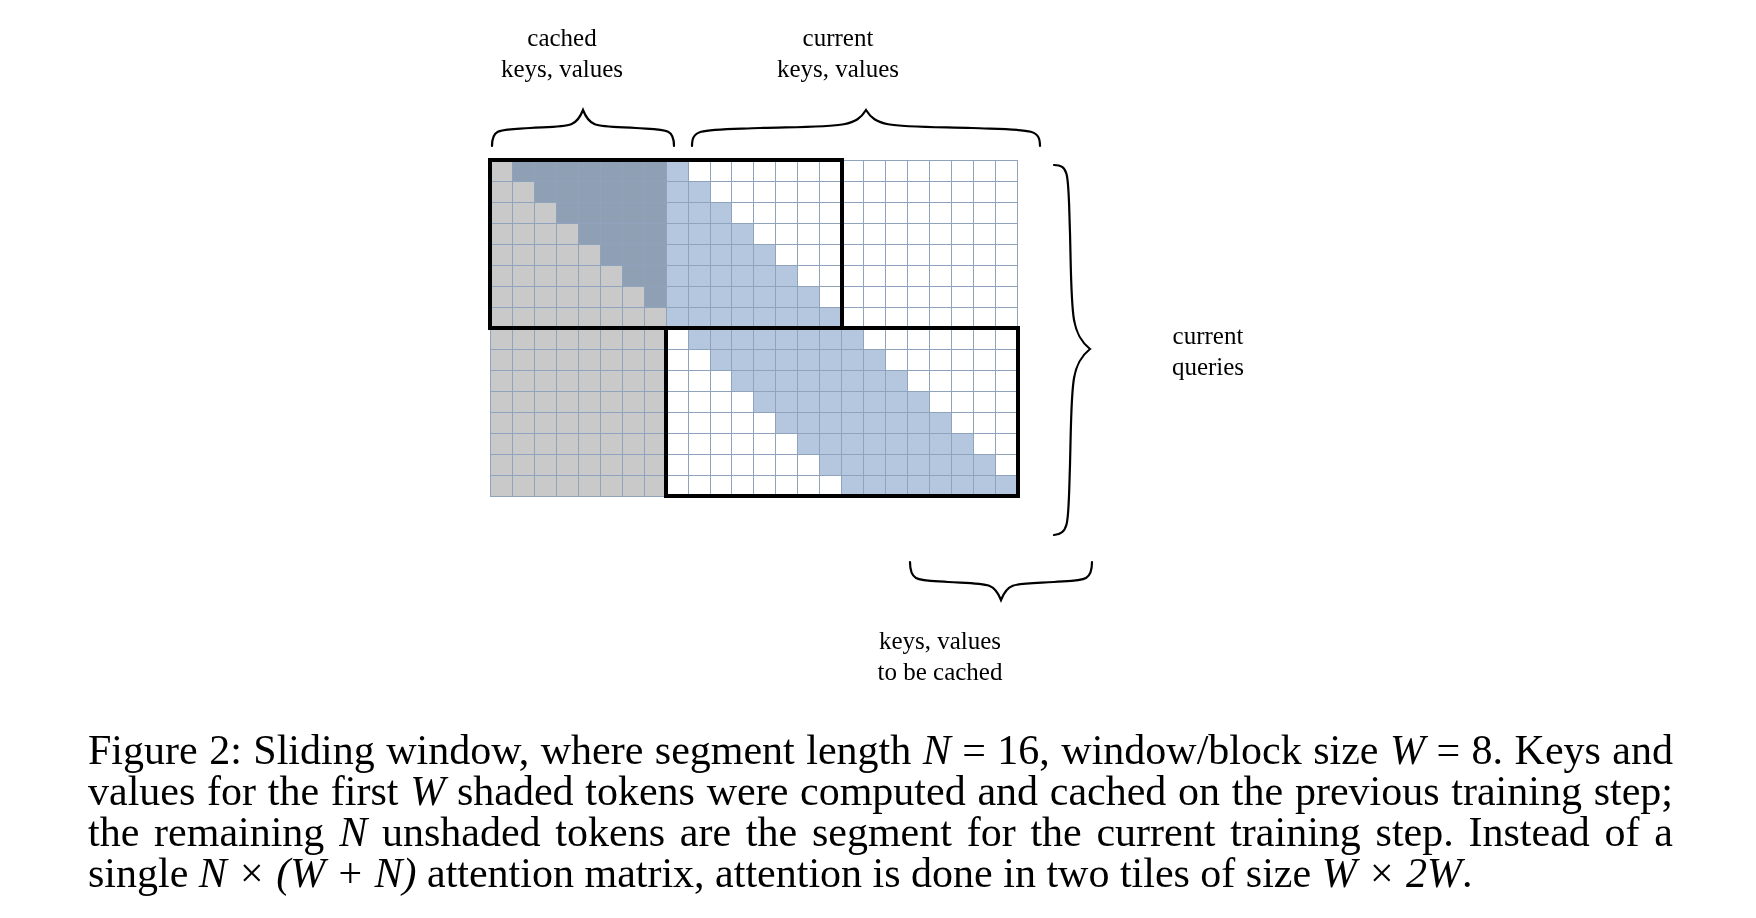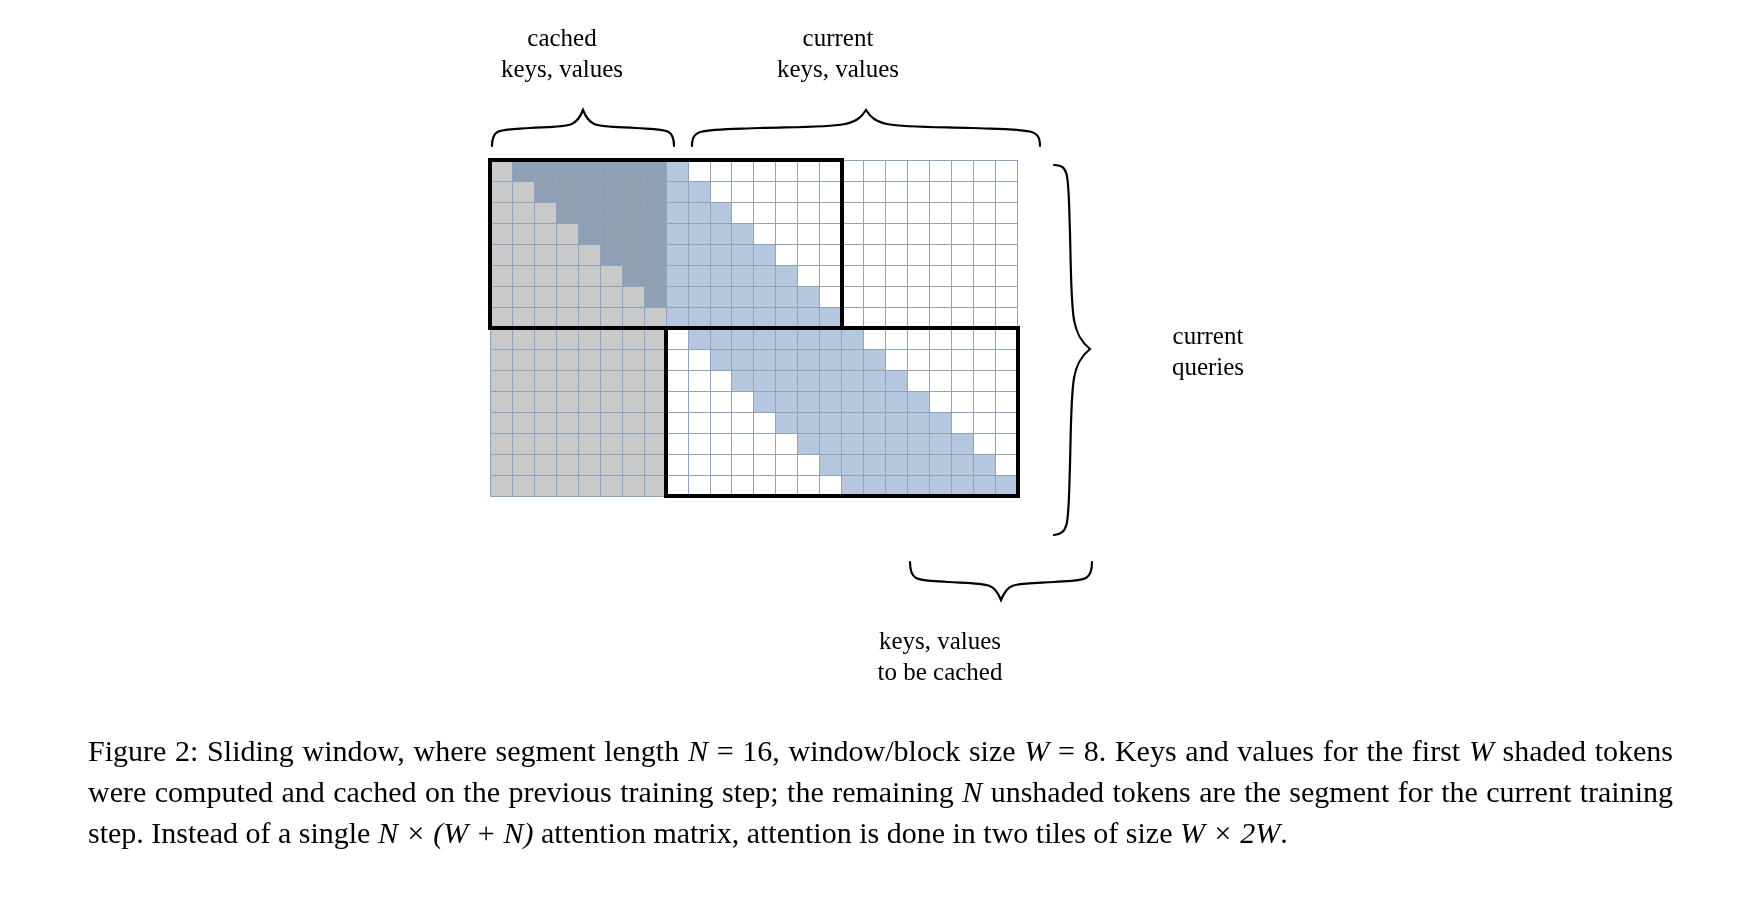--- a/index.html
+++ b/index.html
@@ -79,21 +79,21 @@
     overflow: visible;
   }
 
   
   #caption {
     position: absolute;
     left: 88px;
     top: 730px;
     width: 1585px;
     font-family: "Liberation Serif", serif;
-    font-size: 30px;
+    font-size: 42px;
     line-height: 41px;
     text-align: justify;
     color: #000;
   }
   .math { font-style: italic; font-family: "Liberation Serif", serif; }
 </style>
 </head>
 <body>
 
 <div id="page">

